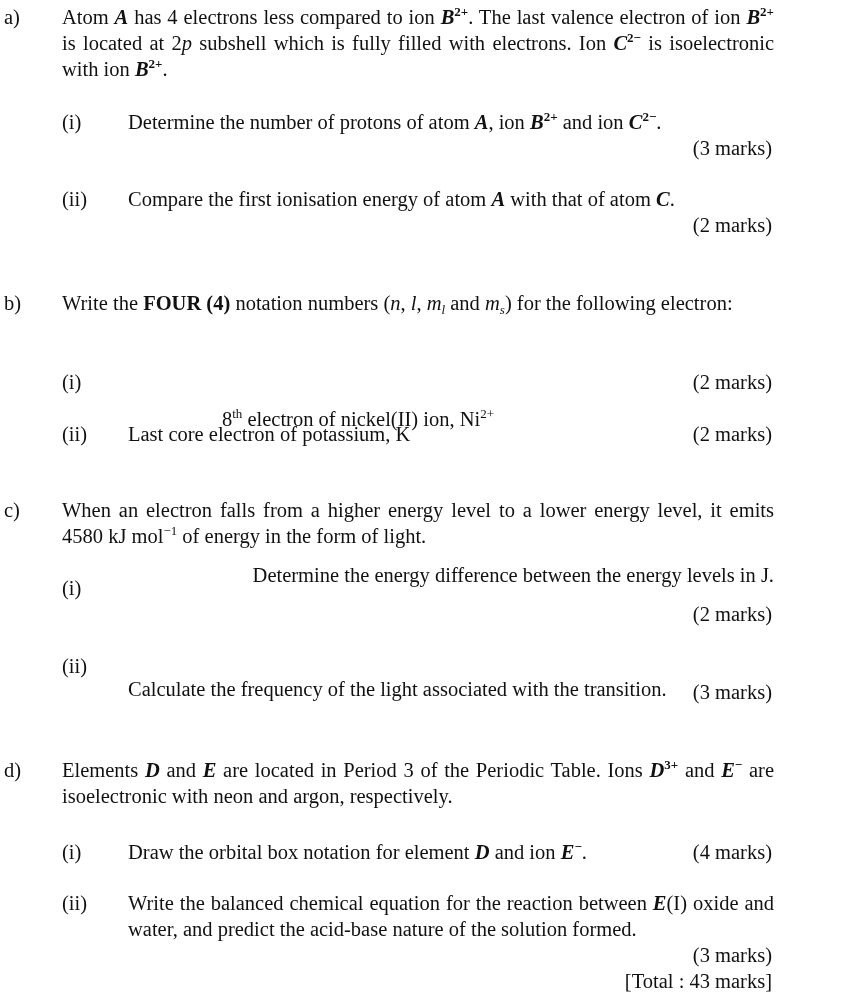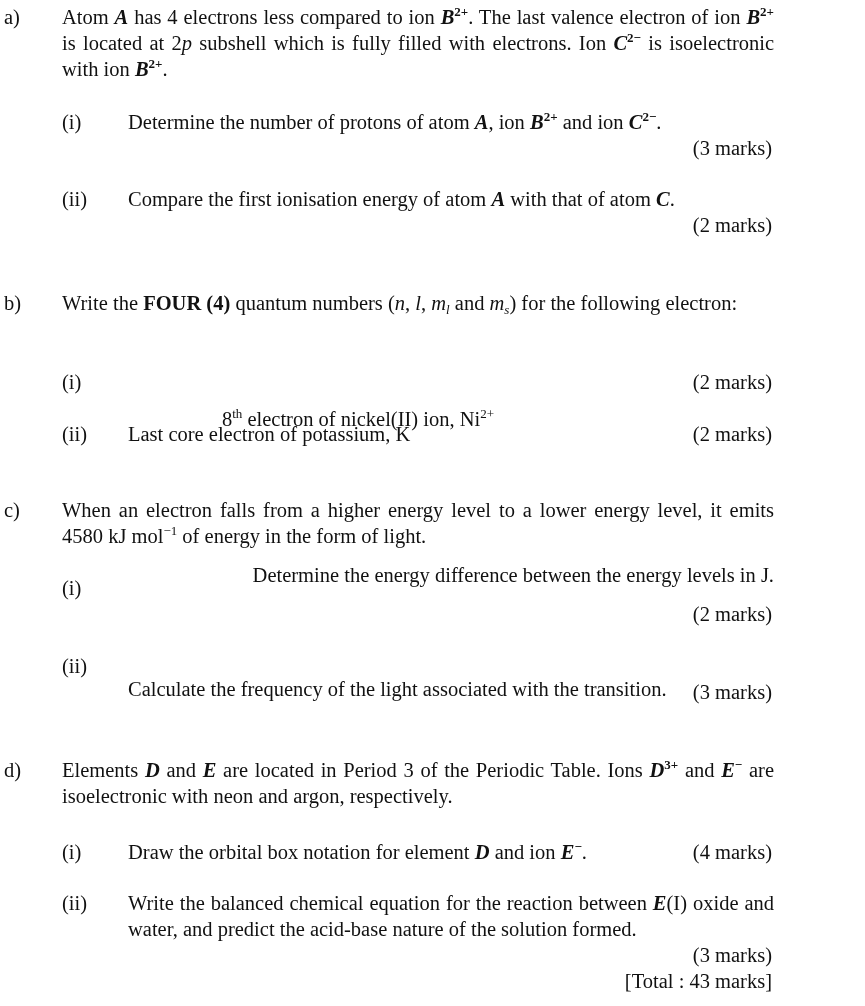--- a/index.html
+++ b/index.html
@@ -30,21 +30,21 @@
   <div class="sub-text" style="top:109px;"><span>Determine the number of protons of atom </span><span class="bi">A</span><span>, ion </span><span class="bi">B</span><sup class="b">2+</sup><span> and ion </span><span class="bi">C</span><sup class="b">2−</sup><span>.</span></div>
   <span class="marks" style="top:135px;">(3 marks)</span>
 
   <span class="sub-label" style="top:186px;">(ii)</span>
   <div class="sub-text" style="top:186px;"><span>Compare the first ionisation energy of atom </span><span class="bi">A</span><span> with that of atom </span><span class="bi">C</span><span>.</span></div>
   <span class="marks" style="top:212px;">(2 marks)</span>
 </div>
 
 <div>
   <span class="q-label" style="top:290px;">b)</span>
-  <div class="stem" style="top:290px;"><span>Write the </span><span class="b">FOUR (4)</span><span> quantum numbers (</span><span class="i">n</span><span>, </span><span class="i">l</span><span>, </span><span class="i">m</span><sub class="i">l</sub><span> and </span><span class="i">m</span><sub class="i">s</sub><span>) for the following electron:</span></div>
+  <div class="stem" style="top:290px;"><span>Write the </span><span class="b">FOUR (4)</span><span> notation numbers (</span><span class="i">n</span><span>, </span><span class="i">l</span><span>, </span><span class="i">m</span><sub class="i">l</sub><span> and </span><span class="i">m</span><sub class="i">s</sub><span>) for the following electron:</span></div>
 
   <span class="sub-label" style="top:369px;">(i)</span>
   <div class="sub-text" style="top:369px; width:460px; text-align:center;margin-top:37px;"><span>8</span><sup>th</sup><span> electron of nickel(II) ion, Ni</span><sup>2+</sup></div>
   <span class="marks" style="top:369px;">(2 marks)</span>
 
   <span class="sub-label" style="top:421px;">(ii)</span>
   <div class="sub-text" style="top:421px; width:460px; text-align:left;">Last core electron of potassium, K</div>
   <span class="marks" style="top:421px;">(2 marks)</span>
 </div>
 

